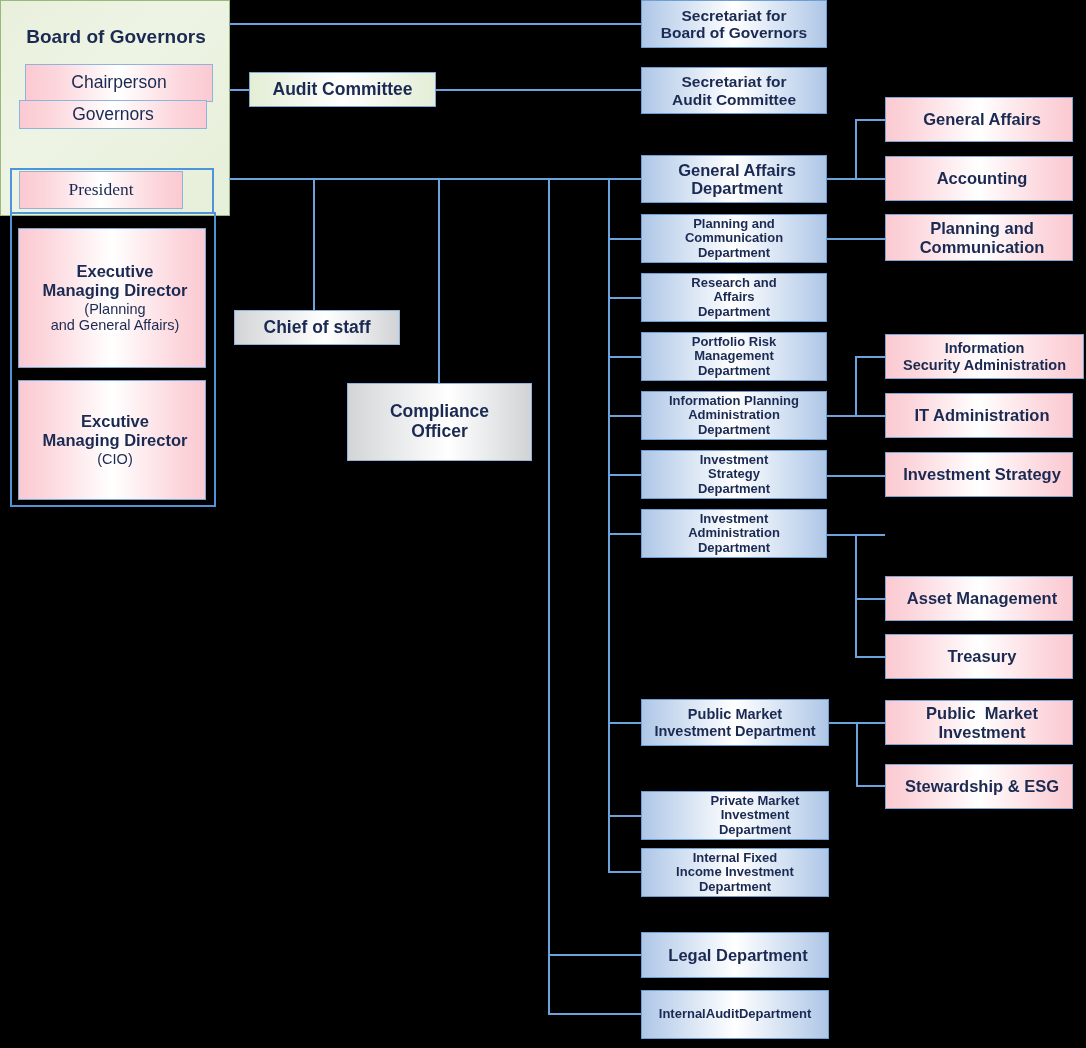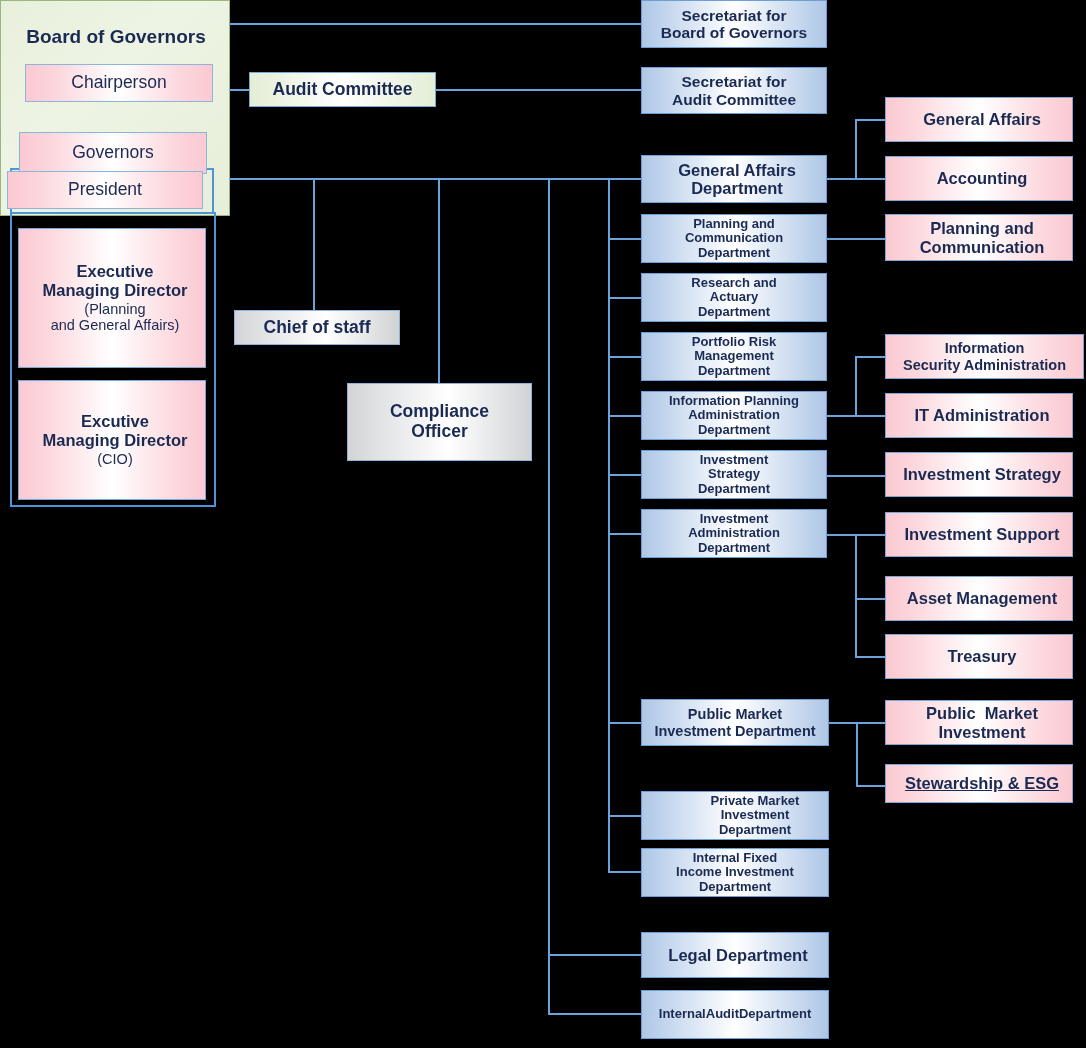--- a/index.html
+++ b/index.html
@@ -130,24 +130,24 @@
   <div class="greenpanel" style="left:2px;top:2px;width:228px;height:214px;"></div>
 
   <div class="outline" style="left:10px;top:168px;width:204px;height:46px;"></div>
   <div class="outline" style="left:10px;top:212px;width:206px;height:295px;"></div>
 
   <div style="position:absolute;left:2px;top:22px;width:228px;height:30px;display:flex;align-items:center;justify-content:center;color:#1b2a52;font-weight:bold;z-index:6;" class="t19">Board of Governors</div>
 
   <div class="box pinkplain t17" style="left:5px;top:64px;width:188px;height:38px;margin-left:20px;">
     <span>Chairperson</span>
   </div>
-  <div class="box pinkplain t17" style="left:19px;top:132px;width:188px;height:42px;align-items:center;">
+  <div class="box pinkplain t17" style="left:19px;top:100px;width:188px;height:29px;align-items:center;">
     <span>Governors</span>
   </div>
-  <div class="box pinkplain t17" style="left:7px;top:171px;width:196px;height:38px;">
+  <div class="box pinkplain t17" style="left:19px;top:171px;width:164px;height:38px;font-family:Liberation Serif, serif;">
     <span>President</span>
   </div>
 
   <div class="box pink t16" style="left:18px;top:228px;width:188px;height:140px;flex-direction:column;">
     <span>Executive</span>
     <span>Managing Director</span>
     <span class="sub t14" style="margin-top:2px;">(Planning</span>
     <span class="sub t14">and General Affairs)</span>
   </div>
 
@@ -186,21 +186,21 @@
   </div>
 
   <div class="box blue t13" style="left:641px;top:214px;width:186px;height:49px;flex-direction:column;">
     <span>Planning and</span>
     <span>Communication</span>
     <span>Department</span>
   </div>
 
   <div class="box blue t13" style="left:641px;top:273px;width:186px;height:49px;flex-direction:column;">
     <span>Research and</span>
-    <span>Actuary</span>
+    <span>Affairs</span>
     <span>Department</span>
   </div>
 
   <div class="box blue t13" style="left:641px;top:332px;width:186px;height:49px;flex-direction:column;">
     <span>Portfolio Risk</span>
     <span>Management</span>
     <span>Department</span>
   </div>
 
   <div class="box blue t13" style="left:641px;top:391px;width:186px;height:49px;flex-direction:column;">
@@ -267,34 +267,31 @@
   </div>
 
   <div class="box pink t16" style="left:885px;top:393px;width:188px;height:45px;">
     <span>IT Administration</span>
   </div>
 
   <div class="box pink t16" style="left:885px;top:452px;width:188px;height:45px;">
     <span>Investment Strategy</span>
   </div>
 
-  <div class="box pink t16" style="left:885px;top:512px;width:188px;height:45px;">
-    <span>Investment Support</span>
-  </div>
 
   <div class="box pink t16" style="left:885px;top:576px;width:188px;height:45px;">
     <span>Asset Management</span>
   </div>
 
   <div class="box pink t16" style="left:885px;top:634px;width:188px;height:45px;">
     <span>Treasury</span>
   </div>
 
   <div class="box pink t16" style="left:885px;top:700px;width:188px;height:45px;flex-direction:column;">
     <span style="white-space:pre;">Public  Market</span>
     <span>Investment</span>
   </div>
 
-  <div class="box pink t16" style="left:885px;top:764px;width:188px;height:39px;text-decoration:underline;">
+  <div class="box pink t16" style="left:885px;top:764px;width:188px;height:45px;">
     <span>Stewardship &amp; ESG</span>
   </div>
 
 </div>
 
 </body></html>

